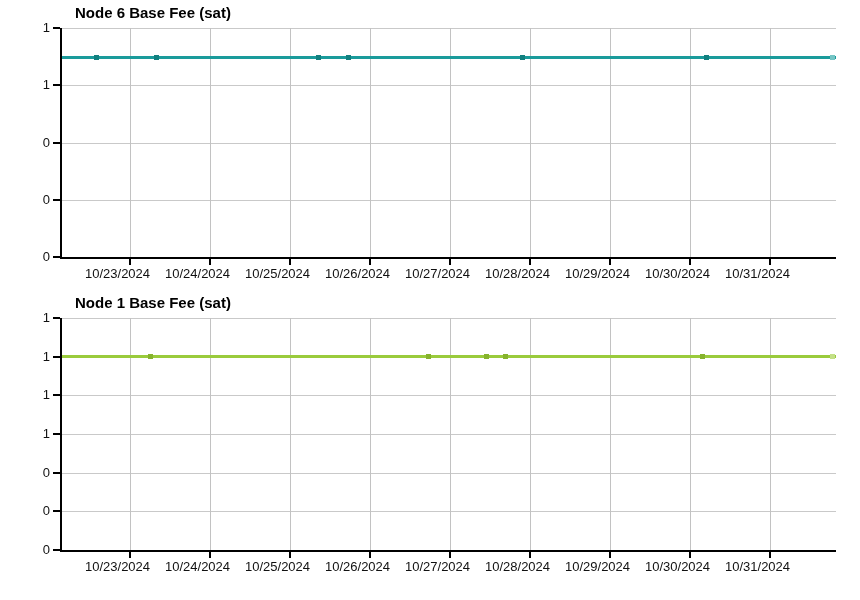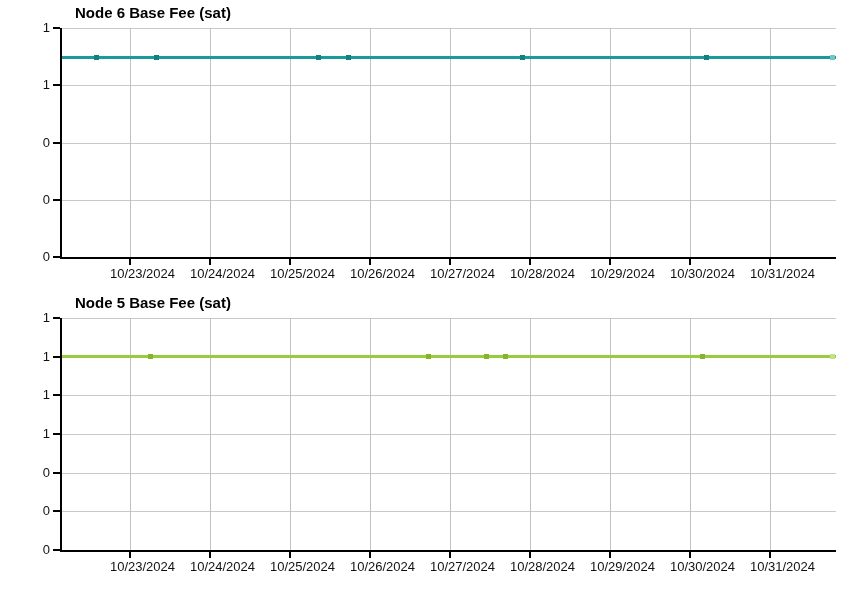--- a/index.html
+++ b/index.html
@@ -27,21 +27,21 @@
     position:absolute;
     width:40px;
     text-align:right;
     font-size:13px;
     color:#111111;
     line-height:14px;
   }
   .x-lab{
     position:absolute;
     width:90px;
-    text-align:right;
+    text-align:left;
     font-size:13px;
     color:#111111;
     line-height:15px;
     white-space:nowrap;
   }
   .series-line{position:absolute;height:3px;}
   .marker{position:absolute;width:5px;height:5px;}
 </style>
 </head>
 <body>
@@ -98,21 +98,21 @@
         <div class="marker" style="left: 154px; top: 55px; background: rgb(18, 128, 127);"></div>
         <div class="marker" style="left: 316px; top: 55px; background: rgb(18, 128, 127);"></div>
         <div class="marker" style="left: 346px; top: 55px; background: rgb(18, 128, 127);"></div>
         <div class="marker" style="left: 520px; top: 55px; background: rgb(18, 128, 127);"></div>
         <div class="marker" style="left: 704px; top: 55px; background: rgb(18, 128, 127);"></div>
         <div class="marker" style="left: 830px; top: 55px; background: rgb(116, 196, 196);"></div>
       </div>
   </section>
 
   <section>
-    <h2 class="chart-title" style="left:75px;top:294px;">Node 5 Base Fee (sat)</h2>
+    <h2 class="chart-title" style="left:75px;top:294px;">Node 1 Base Fee (sat)</h2>
     <div id="plot-1">
         <div class="gridline-h" style="left: 62px; top: 318px; width: 774px;"></div>
         <div class="gridline-h" style="left: 62px; top: 357px; width: 774px;"></div>
         <div class="gridline-h" style="left: 62px; top: 395px; width: 774px;"></div>
         <div class="gridline-h" style="left: 62px; top: 434px; width: 774px;"></div>
         <div class="gridline-h" style="left: 62px; top: 473px; width: 774px;"></div>
         <div class="gridline-h" style="left: 62px; top: 511px; width: 774px;"></div>
         <div class="gridline-v" style="left: 130px; top: 318px; height: 232px;"></div>
         <div class="gridline-v" style="left: 210px; top: 318px; height: 232px;"></div>
         <div class="gridline-v" style="left: 290px; top: 318px; height: 232px;"></div>

